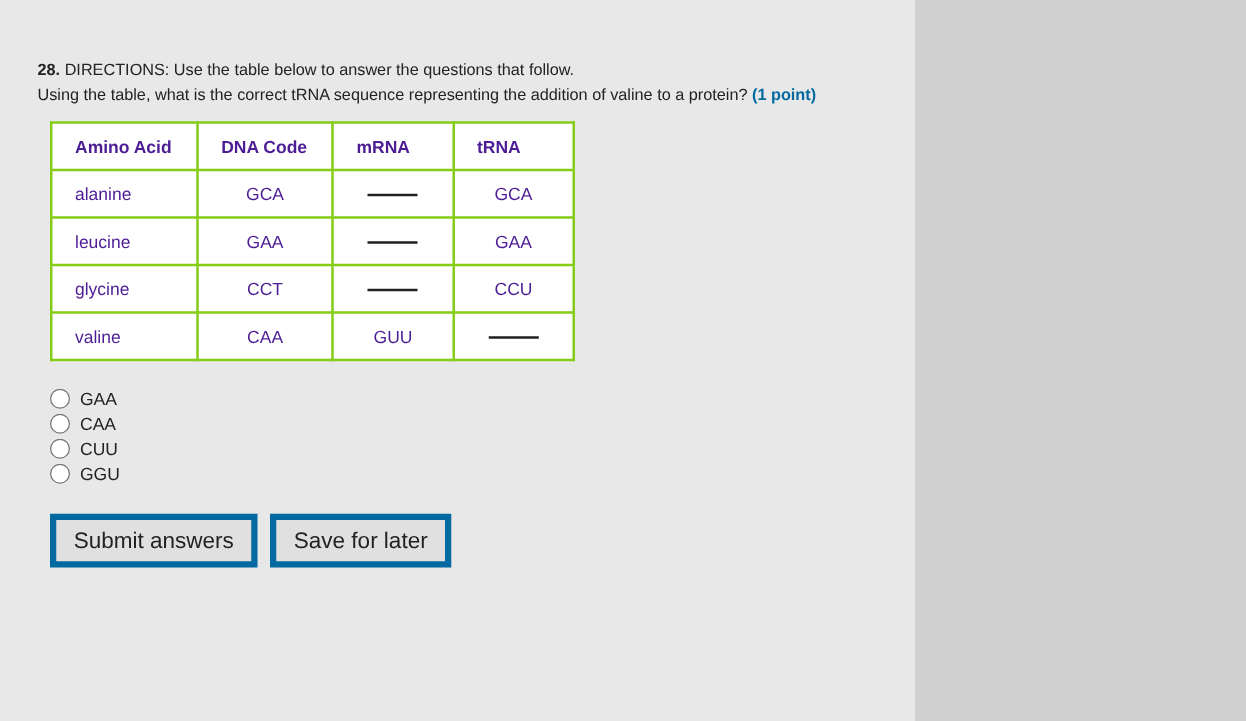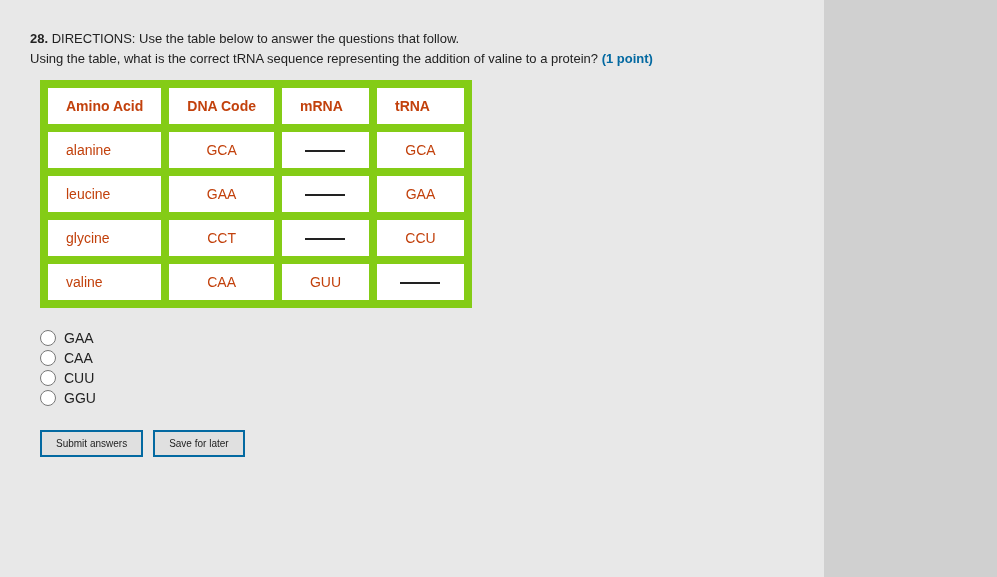--- a/index.html
+++ b/index.html
@@ -7,23 +7,23 @@
       background-color: #d0d0d0;
       font-family: Arial, sans-serif;
       font-size: 14px;
       width: 997px;
       height: 577px;
       overflow: hidden;
       position: relative;
     }
     .page {
       background: #e8e8e8;
-      width: 824px;
+      width: 732px;
       min-height: 577px;
-      padding: 29px 30px 30px 30px;
+      padding: 46px 30px 30px 30px;
       position: relative;
     }
     .question-header {
       font-size: 13px;
       color: #222;
       margin-bottom: 4px;
       line-height: 1.5;
     }
     .question-header .question-num {
       font-weight: bold;
@@ -35,25 +35,25 @@
     .table-container {
       margin-top: 12px;
       margin-left: 10px;
     }
     table {
       border-collapse: collapse;
       background: #fff;
       min-width: 420px;
     }
     table th, table td {
-      border: 8px solid #84cc16;
+      border: 2px solid #84cc16;
       padding: 10px 18px;
       text-align: left;
       font-size: 14px;
-      color: #c2410c;
+      color: #4c1d95;
       min-width: 95px;
     }
     table th {
       font-weight: bold;
       background: #fff;
       font-size: 14px;
     }
     table td.center {
       text-align: center;
       margin-left: 44px;
@@ -86,22 +86,22 @@
       accent-color: #333;
     }
     .buttons {
       margin-top: 24px;
       margin-left: 10px;
       display: flex;
       gap: 10px;
     }
     .btn {
       padding: 6px 14px;
-      font-size: 10px;
-      border: 2px solid #0369a1;
+      font-size: 18px;
+      border: 5px solid #0369a1;
       background: #e0e0e0;
       cursor: pointer;
       color: #222;
       font-family: Arial, sans-serif;
     }
   </style>
 </head>
 <body>
 
 <div class="page">

